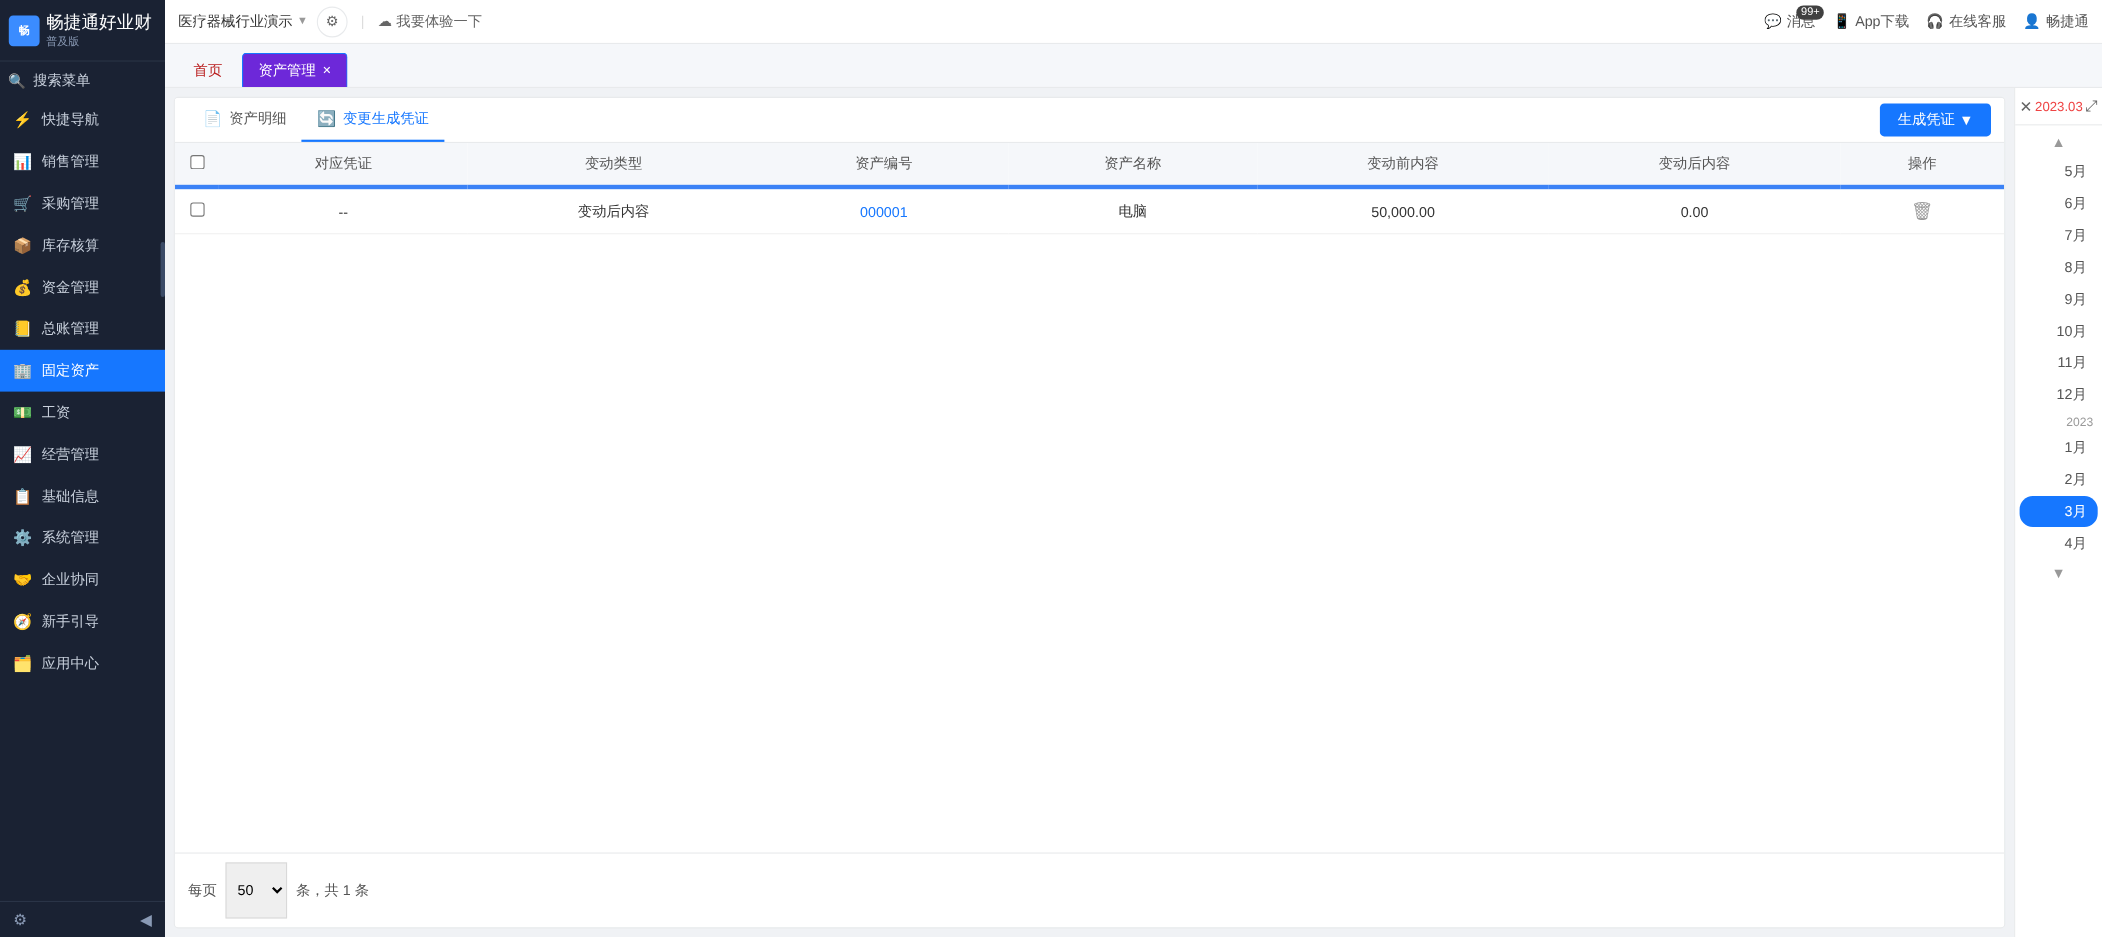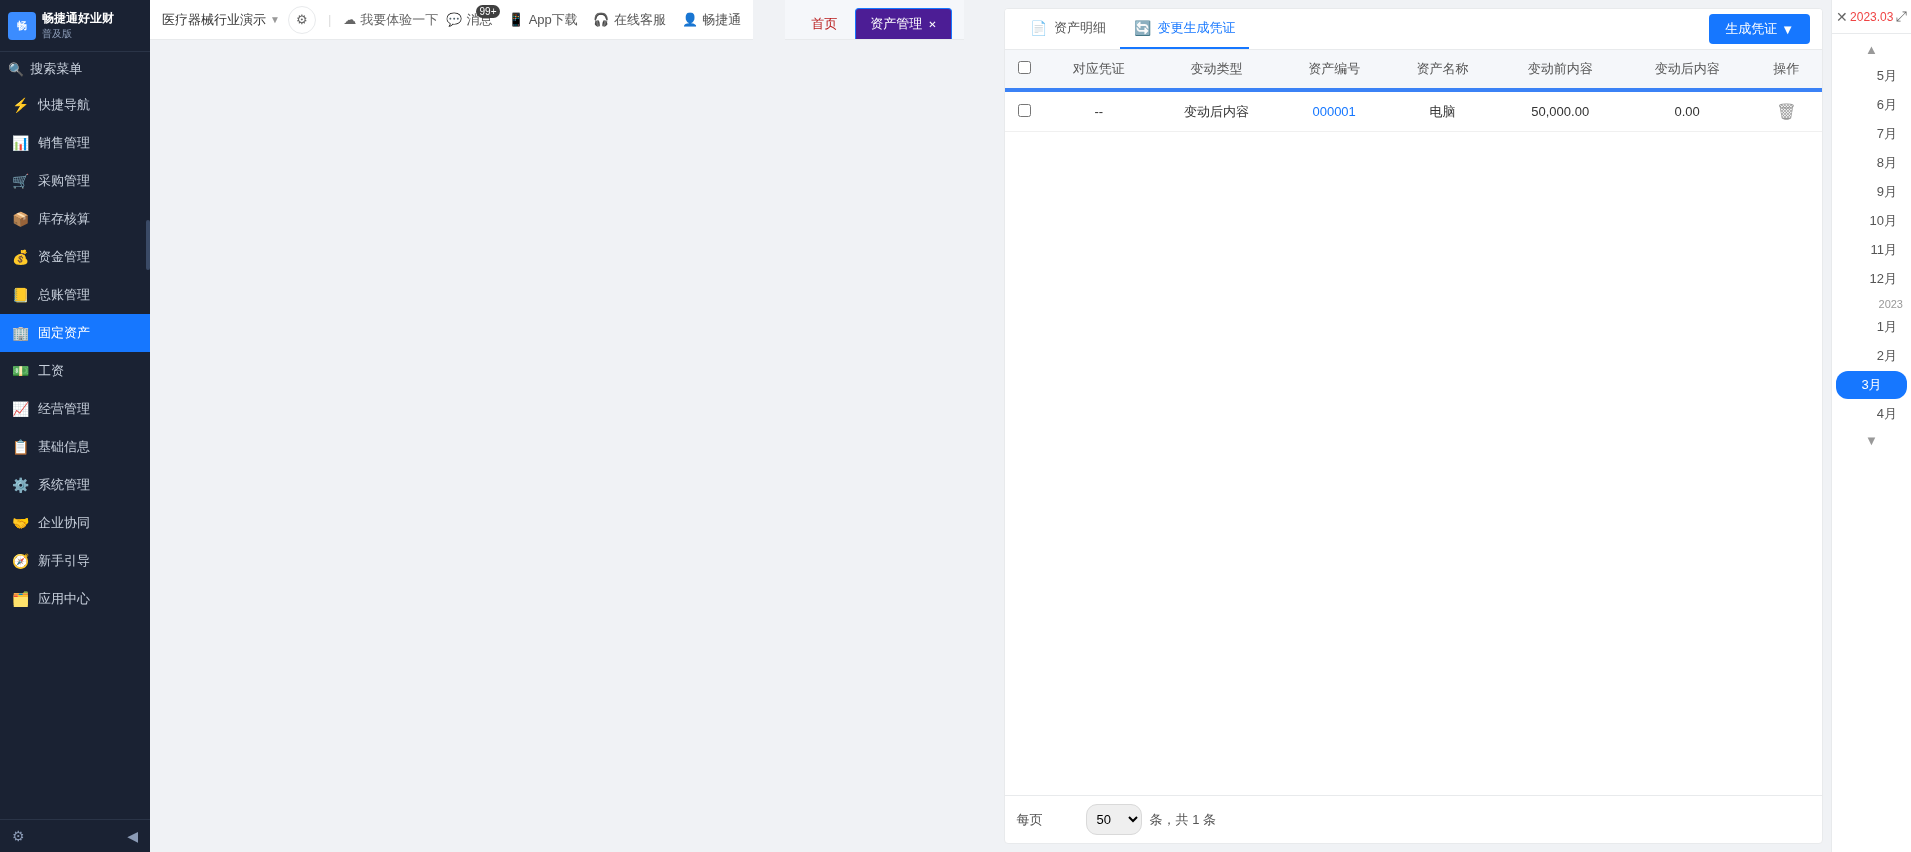--- a/index.html
+++ b/index.html
@@ -29,21 +29,21 @@
       background: #3b8cff;
       border-radius: 4px;
       display: flex;
       align-items: center;
       justify-content: center;
       color: white;
       font-size: 10px;
       font-weight: bold;
     }
     .sidebar-title-block { display: flex; flex-direction: column; }
-    .sidebar-title-main { color: #fff; font-size: 12px; font-weight: bold; }
+    .sidebar-title-main { color: #fff; font-size: 16px; font-weight: normal; }
     .sidebar-title-sub { color: #8a9ab5; font-size: 10px; }
 
     .sidebar-search {
       padding: 8px 8px;
       display: flex;
       align-items: center;
       gap: 6px;
       cursor: pointer;
       color: #c8d0dc;
       font-size: 13px;
@@ -73,25 +73,24 @@
     .sidebar-footer-icon {
       cursor: pointer;
       color: #8a9ab5;
       font-size: 14px;
     }
 
     
     .main {
       flex: 1;
       display: flex;
-      flex-direction: row;
+      flex-direction: column;
       height: 100%;
       overflow: hidden;
       position: relative;
-      gap: 32px;
     }
 
     
     .topbar {
       height: 40px;
       background: #fff;
       border-bottom: 1px solid #e8eaec;
       display: flex;
       align-items: center;
       padding: 0 12px;
@@ -170,21 +169,21 @@
       font-size: 13px;
       color: #555;
       border: 1px solid transparent;
       border-bottom: none;
       display: flex;
       align-items: center;
       gap: 6px;
       background: #fff;
     }
     .nav-tab.home { background: transparent; border: none; color: #b91c1c; }
-    .nav-tab.active { background: #4c1d95; color: #fff; border-color: #1677ff; }
+    .nav-tab.active { background: #6d28d9; color: #fff; border-color: #1677ff; }
     .nav-tab-close { font-size: 10px; cursor: pointer; }
 
     
     .content {
       flex: 1;
       overflow: hidden;
       display: flex;
       flex-direction: column;
       background: #fff;
       margin: 8px;
@@ -270,26 +269,25 @@
       padding: 8px 12px;
       display: flex;
       align-items: center;
       gap: 8px;
       border-top: 1px solid #e8eaec;
       font-size: 13px;
       color: #555;
       flex-shrink: 0;
     }
     .pagination select {
-      padding: 6px 6px;
+      padding: 16px 6px;
       border: 1px solid #d9d9d9;
-      border-radius: 11px;
-      font-size: 13px;
-      cursor: pointer;
-      margin-left: 35px;
+      border-radius: 0;
+      font-size: 13px;
+      cursor: pointer;
     }
 
     
     .right-panel {
       width: 80px;
       background: #fff;
       border-left: 1px solid #e8eaec;
       display: flex;
       flex-direction: column;
       height: 100%;
@@ -332,21 +330,20 @@
       cursor: pointer;
       font-size: 13px;
       color: #555;
       border-radius: 12px;
       margin: 1px 4px;
     }
     .date-month.current-year-current-month {
       background: #1677ff;
       color: #fff;
       border-radius: 12px;
-      justify-content: center;
     }
     .date-scroll-up, .date-scroll-down {
       text-align: center;
       padding: 4px;
       cursor: pointer;
       color: #999;
     }
 
     
     ::-webkit-scrollbar { width: 6px; height: 6px; }

